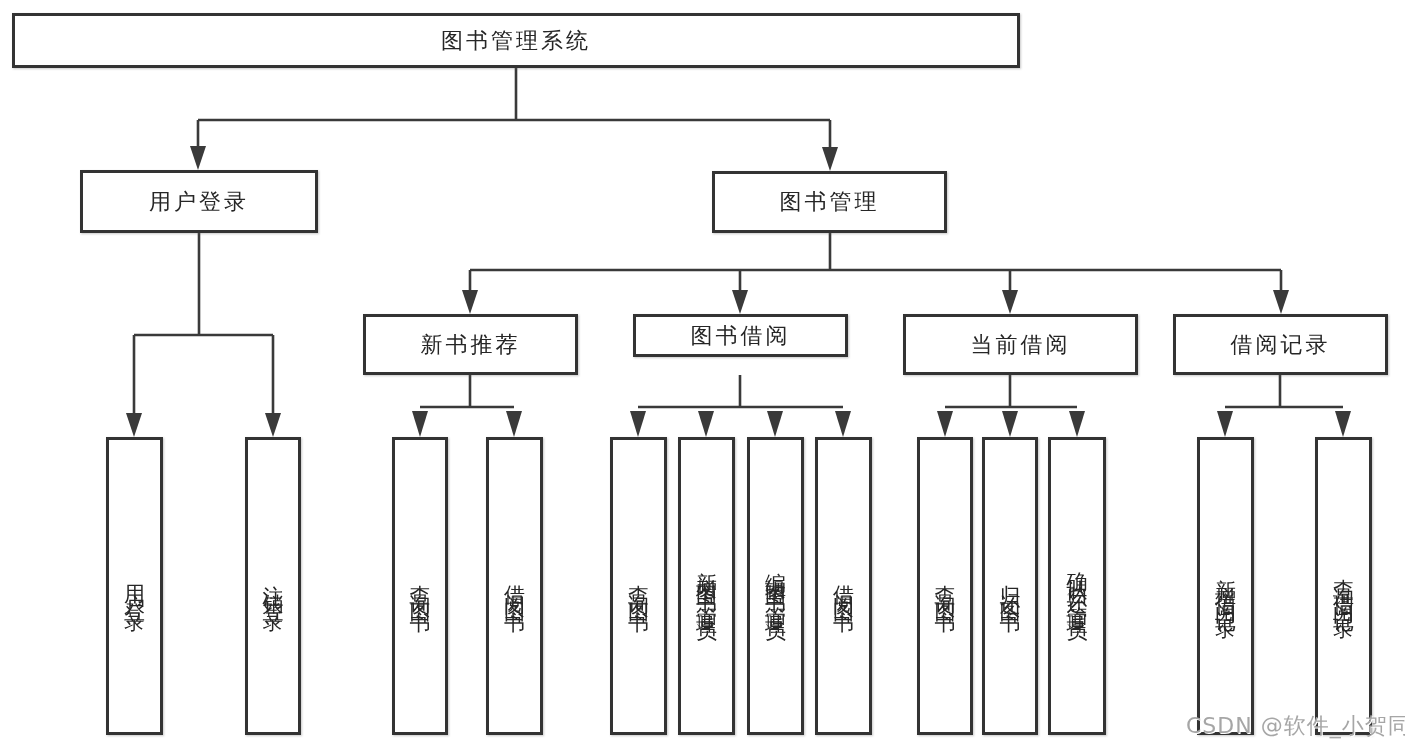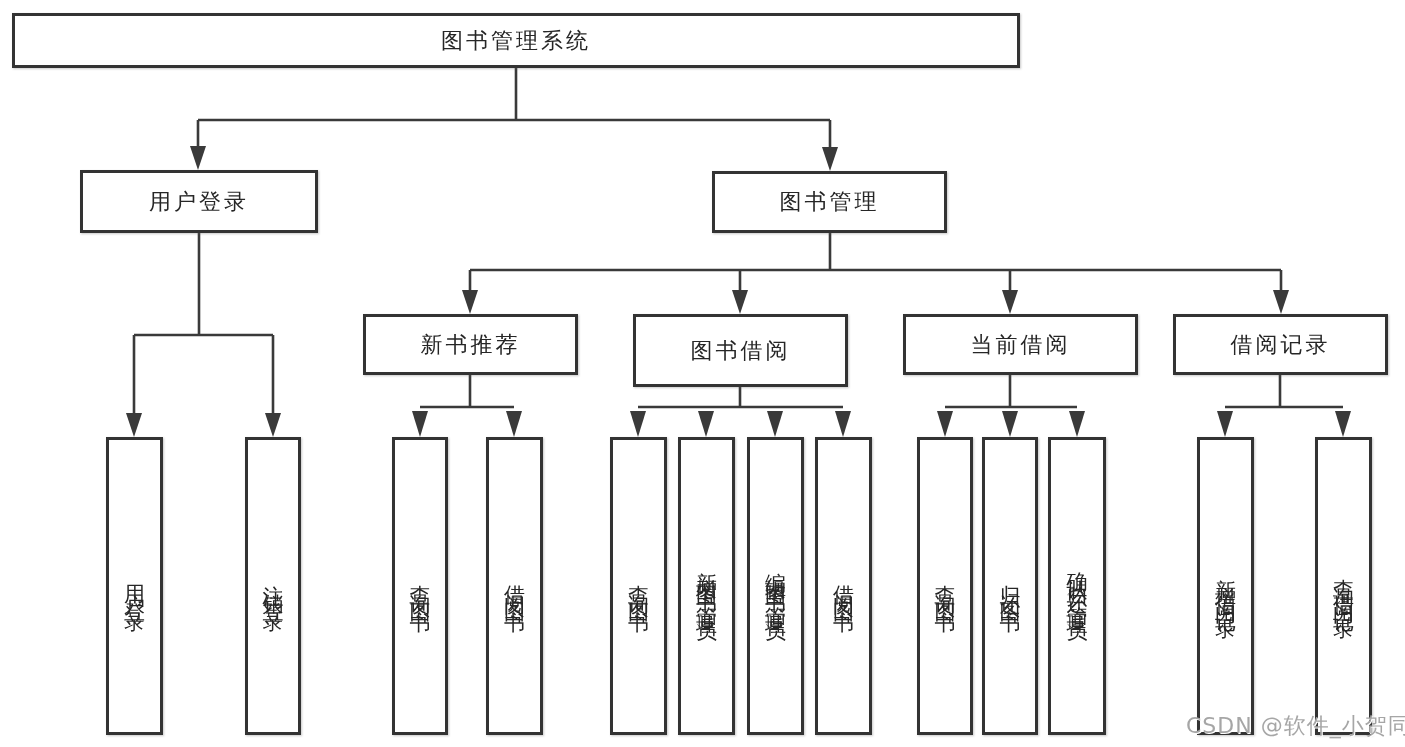--- a/index.html
+++ b/index.html
@@ -134,21 +134,21 @@
   <div class="hbox" style="left:80px; top:170px; width:238px; height:63px;">
     <span>用户登录</span>
   </div>
   <div class="hbox" style="left:712px; top:171px; width:235px; height:62px;">
     <span>图书管理</span>
   </div>
 
   <div class="hbox" style="left:363px; top:314px; width:215px; height:61px;">
     <span>新书推荐</span>
   </div>
-  <div class="hbox" style="left:633px; top:314px; width:215px; height:73px;">
+  <div class="hbox" style="left:633px; top:314px; width:215px; height:43px;">
     <span>图书借阅</span>
   </div>
   <div class="hbox" style="left:903px; top:314px; width:235px; height:61px;">
     <span>当前借阅</span>
   </div>
   <div class="hbox" style="left:1173px; top:314px; width:215px; height:61px;">
     <span>借阅记录</span>
   </div>
 
   <div class="vbox" style="left:106px;">

